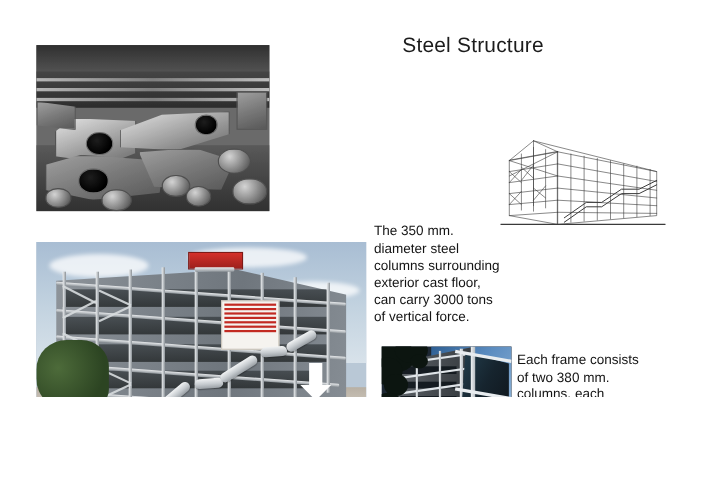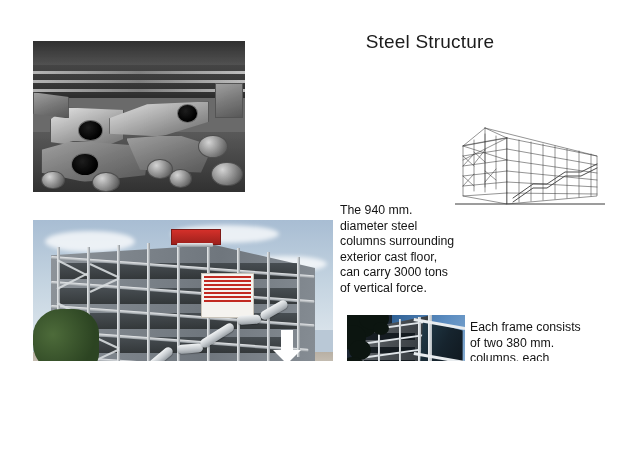--- a/index.html
+++ b/index.html
@@ -257,21 +257,21 @@
   #drawing-frame svg { display: block; }
 </style>
 </head>
 <body>
 
 <div id="slide">
 
   <div id="slide-title">Steel Structure</div>
 
 
-  <div id="columns-text" class="body-text">The 940 mm.
+  <div id="columns-text" class="body-text">The 350 mm.
 diameter steel
 columns surrounding
 exterior cast floor,
 can carry 3000 tons
 of vertical force.</div>
 
   <div id="frame-text" class="body-text">Each frame consists
 of two 380 mm.
 columns, each
 supporting six cast

